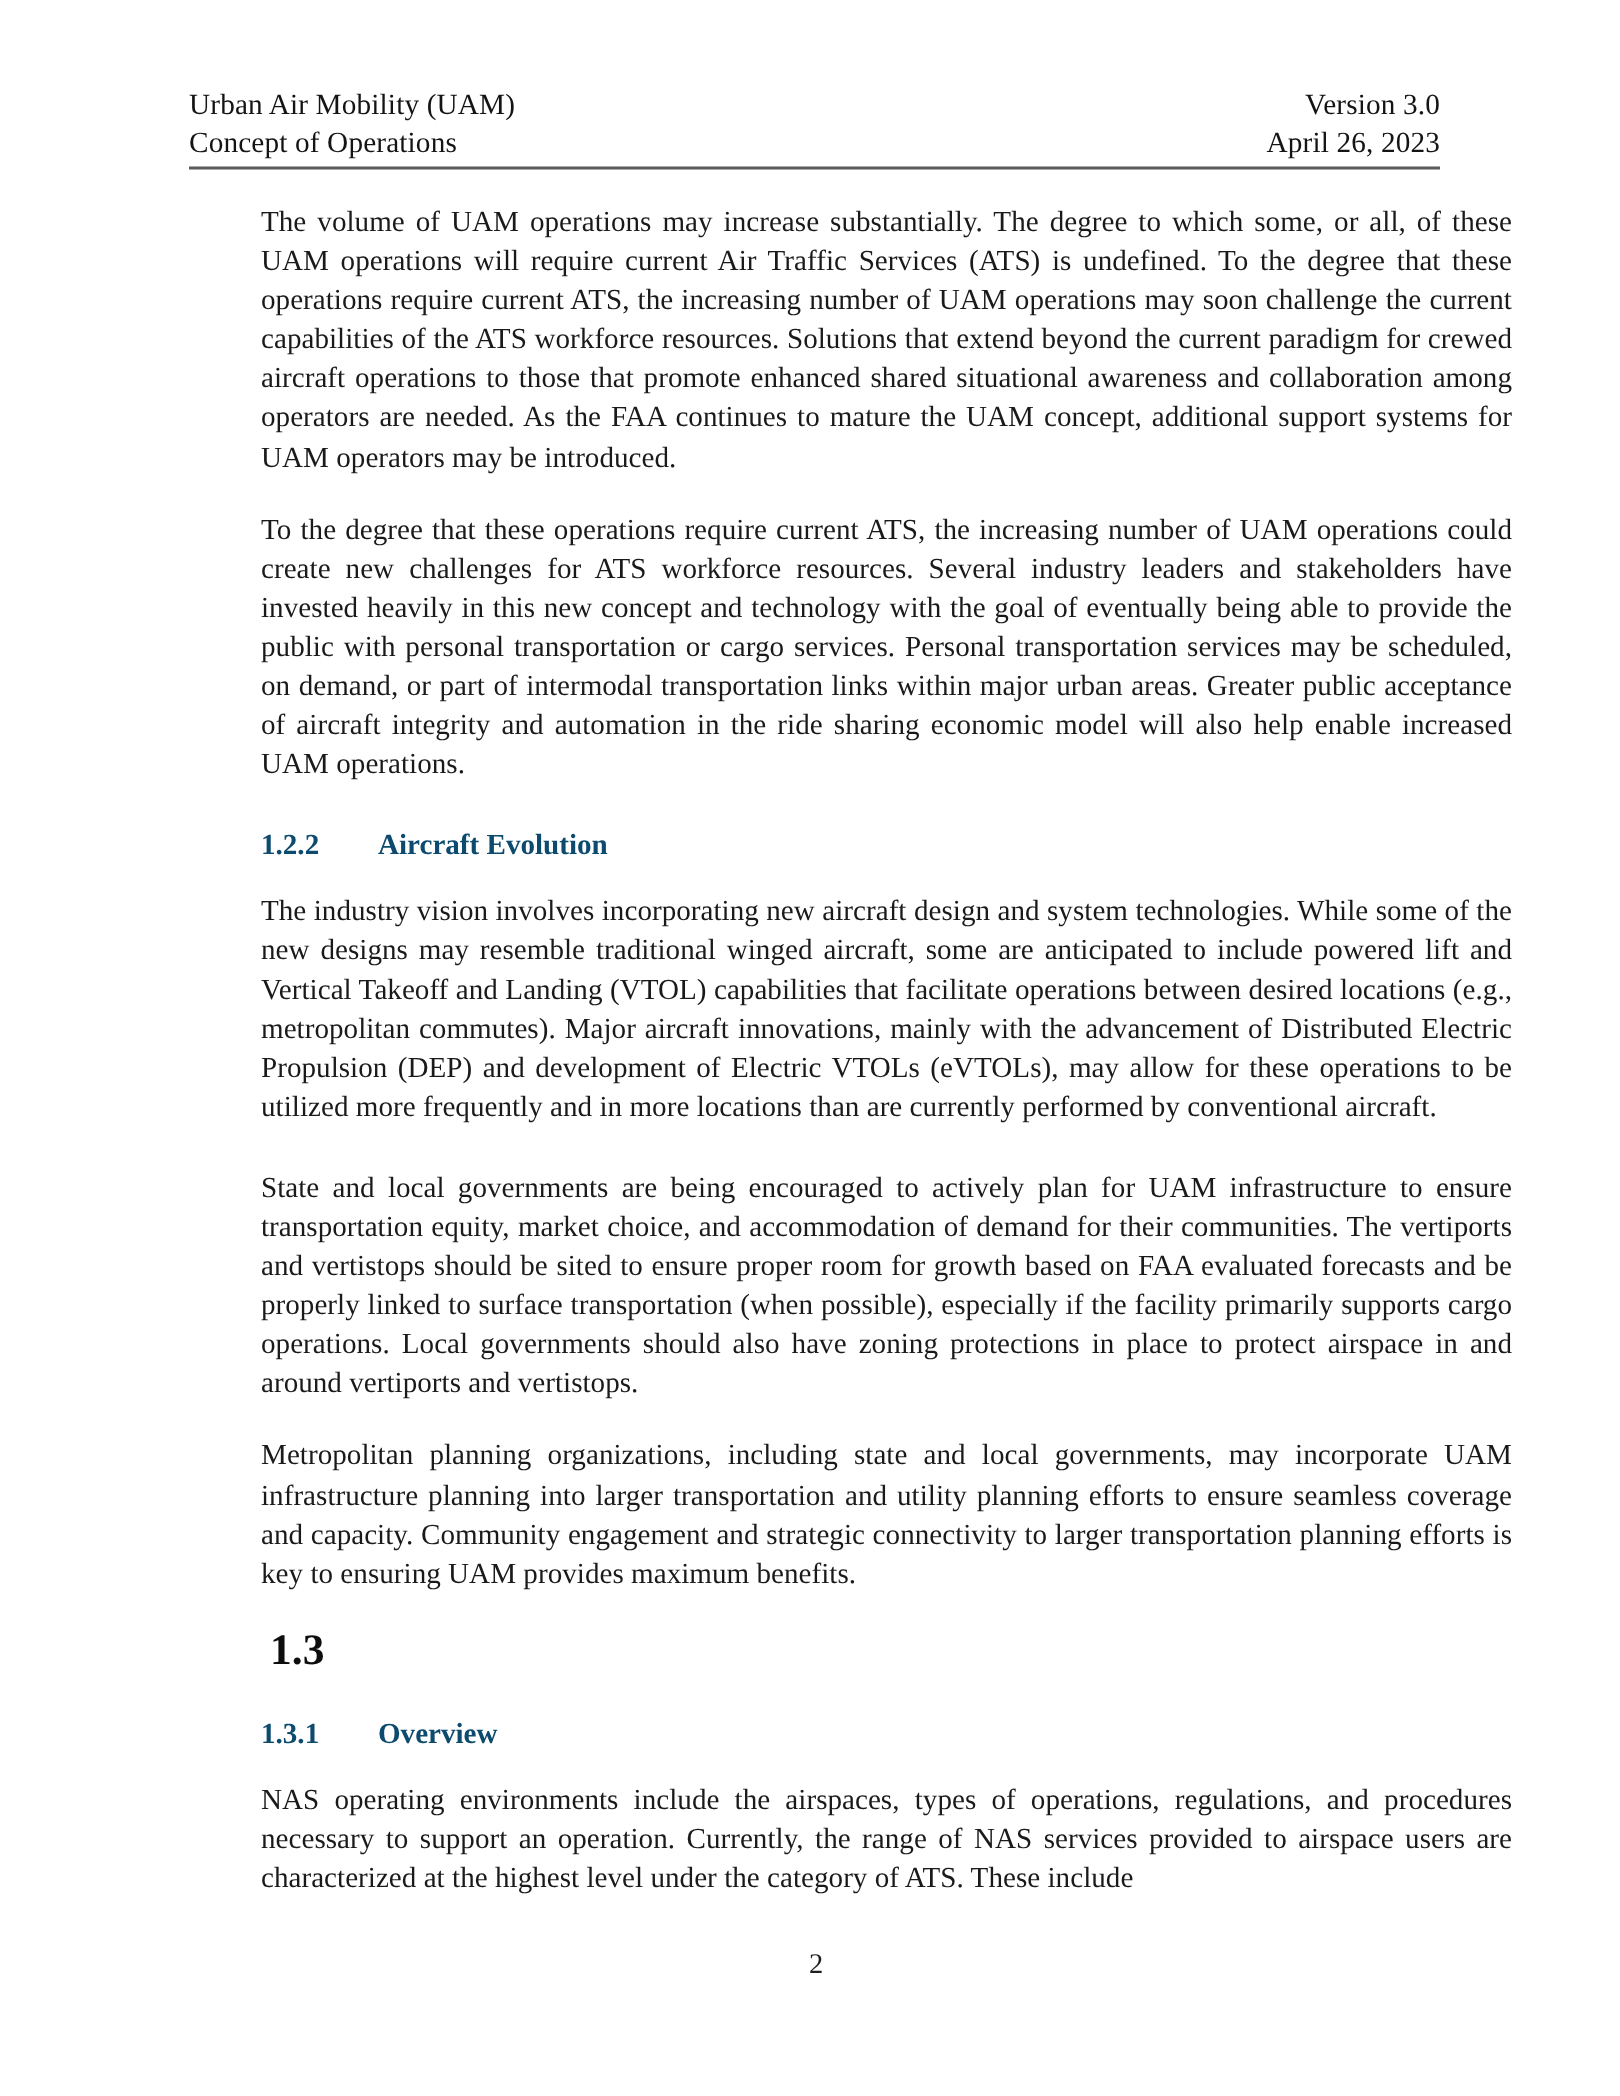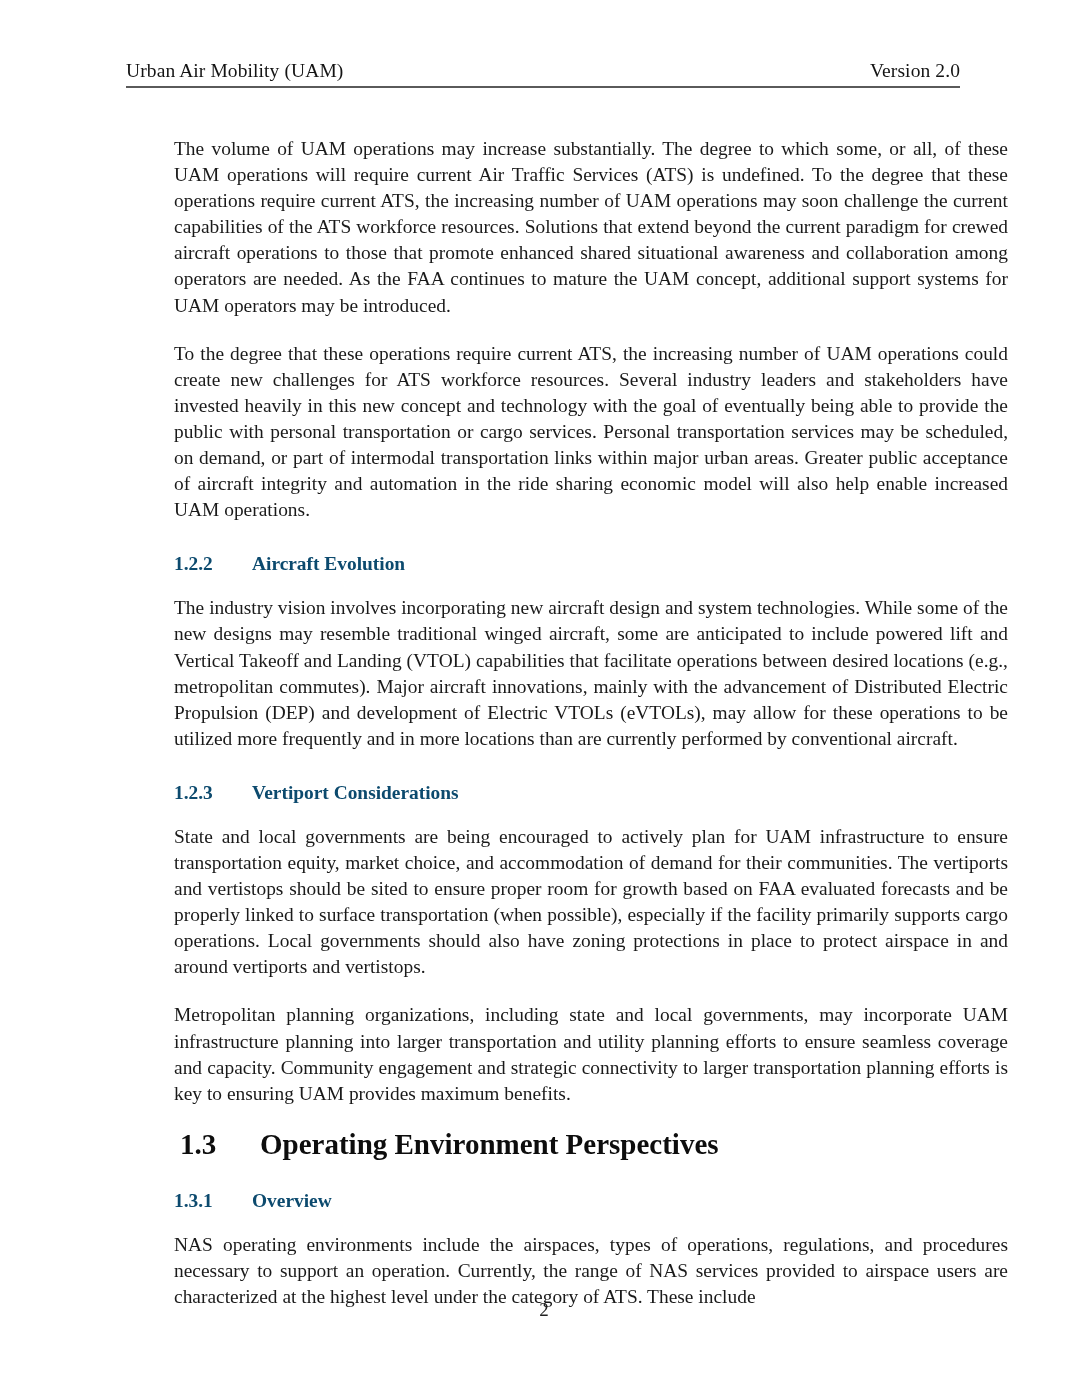--- a/index.html
+++ b/index.html
@@ -116,44 +116,43 @@
   }
 </style>
 </head>
 <body>
 
 <div class="page">
 
   <div class="running-header">
     <div class="hdr-row">
       <span class="hdr-left">Urban Air Mobility (UAM)</span>
-      <span class="hdr-right">Version 2.0</span>
+      <span class="hdr-right">Version 3.0</span>
+    </div>
+    <div class="hdr-row">
+      <span class="hdr-left">Concept of Operations</span>
+      <span class="hdr-right">April 26, 2023</span>
     </div>
     <div class="hdr-rule"></div>
   </div>
 
   <div class="content" id="doc-content">
       <p class="body-para">The volume of UAM operations may increase substantially. The degree to which some, or all, of these UAM operations will require current Air Traffic Services (ATS) is undefined. To the degree that these operations require current ATS, the increasing number of UAM operations may soon challenge the current capabilities of the ATS workforce resources. Solutions that extend beyond the current paradigm for crewed aircraft operations to those that promote enhanced shared situational awareness and collaboration among operators are needed. As the FAA continues to mature the UAM concept, additional support systems for UAM operators may be introduced.</p>
       <p class="body-para">To the degree that these operations require current ATS, the increasing number of UAM operations could create new challenges for ATS workforce resources. Several industry leaders and stakeholders have invested heavily in this new concept and technology with the goal of eventually being able to provide the public with personal transportation or cargo services. Personal transportation services may be scheduled, on demand, or part of intermodal transportation links within major urban areas. Greater public acceptance of aircraft integrity and automation in the ride sharing economic model will also help enable increased UAM operations.</p>
       <div class="pre-h3-gap"></div>
       <h3 class="h3-heading">
         <span class="num">1.2.2</span>
         <span class="ttl">Aircraft Evolution</span>
       </h3>
       <p class="body-para">The industry vision involves incorporating new aircraft design and system technologies. While some of the new designs may resemble traditional winged aircraft, some are anticipated to include powered lift and Vertical Takeoff and Landing (VTOL) capabilities that facilitate operations between desired locations (e.g., metropolitan commutes). Major aircraft innovations, mainly with the advancement of Distributed Electric Propulsion (DEP) and development of Electric VTOLs (eVTOLs), may allow for these operations to be utilized more frequently and in more locations than are currently performed by conventional aircraft.</p>
       <div class="pre-h3-gap"></div>
-      <h3 class="h3-heading">
-        <span class="num">1.2.3</span>
-        <span class="ttl">Vertiport Considerations</span>
-      </h3>
       <p class="body-para">State and local governments are being encouraged to actively plan for UAM infrastructure to ensure transportation equity, market choice, and accommodation of demand for their communities. The vertiports and vertistops should be sited to ensure proper room for growth based on FAA evaluated forecasts and be properly linked to surface transportation (when possible), especially if the facility primarily supports cargo operations. Local governments should also have zoning protections in place to protect airspace in and around vertiports and vertistops.</p>
       <p class="body-para">Metropolitan planning organizations, including state and local governments, may incorporate UAM infrastructure planning into larger transportation and utility planning efforts to ensure seamless coverage and capacity. Community engagement and strategic connectivity to larger transportation planning efforts is key to ensuring UAM provides maximum benefits.</p>
       <h2 class="h2-heading">
         <span class="num">1.3</span>
-        <span class="ttl">Operating Environment Perspectives</span>
       </h2>
       <div class="pre-h3-gap"></div>
       <h3 class="h3-heading">
         <span class="num">1.3.1</span>
         <span class="ttl">Overview</span>
       </h3>
       <p class="body-para">NAS operating environments include the airspaces, types of operations, regulations, and procedures necessary to support an operation. Currently, the range of NAS services provided to airspace users are characterized at the highest level under the category of ATS. These include</p>
     </div>
 
   <div class="page-footer">

